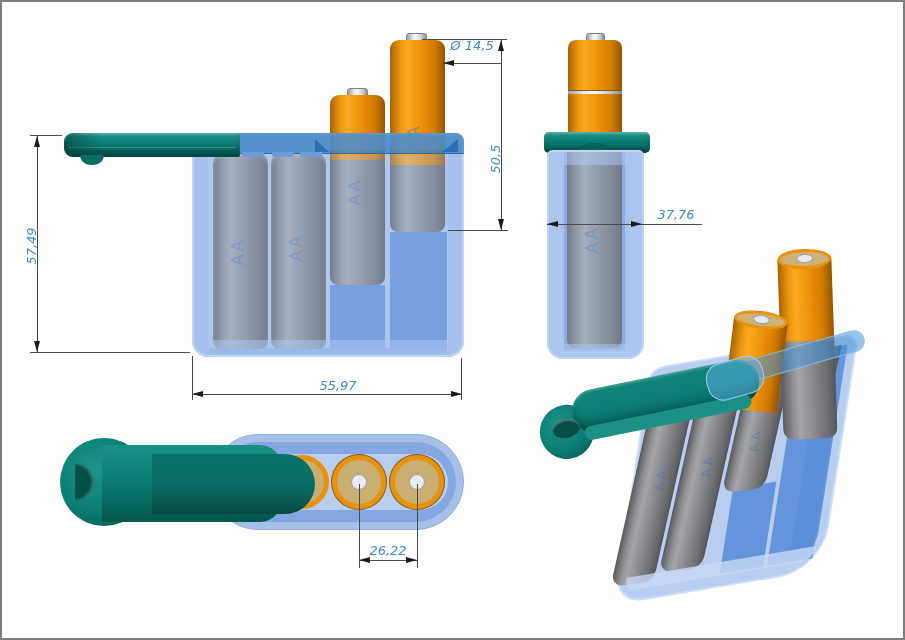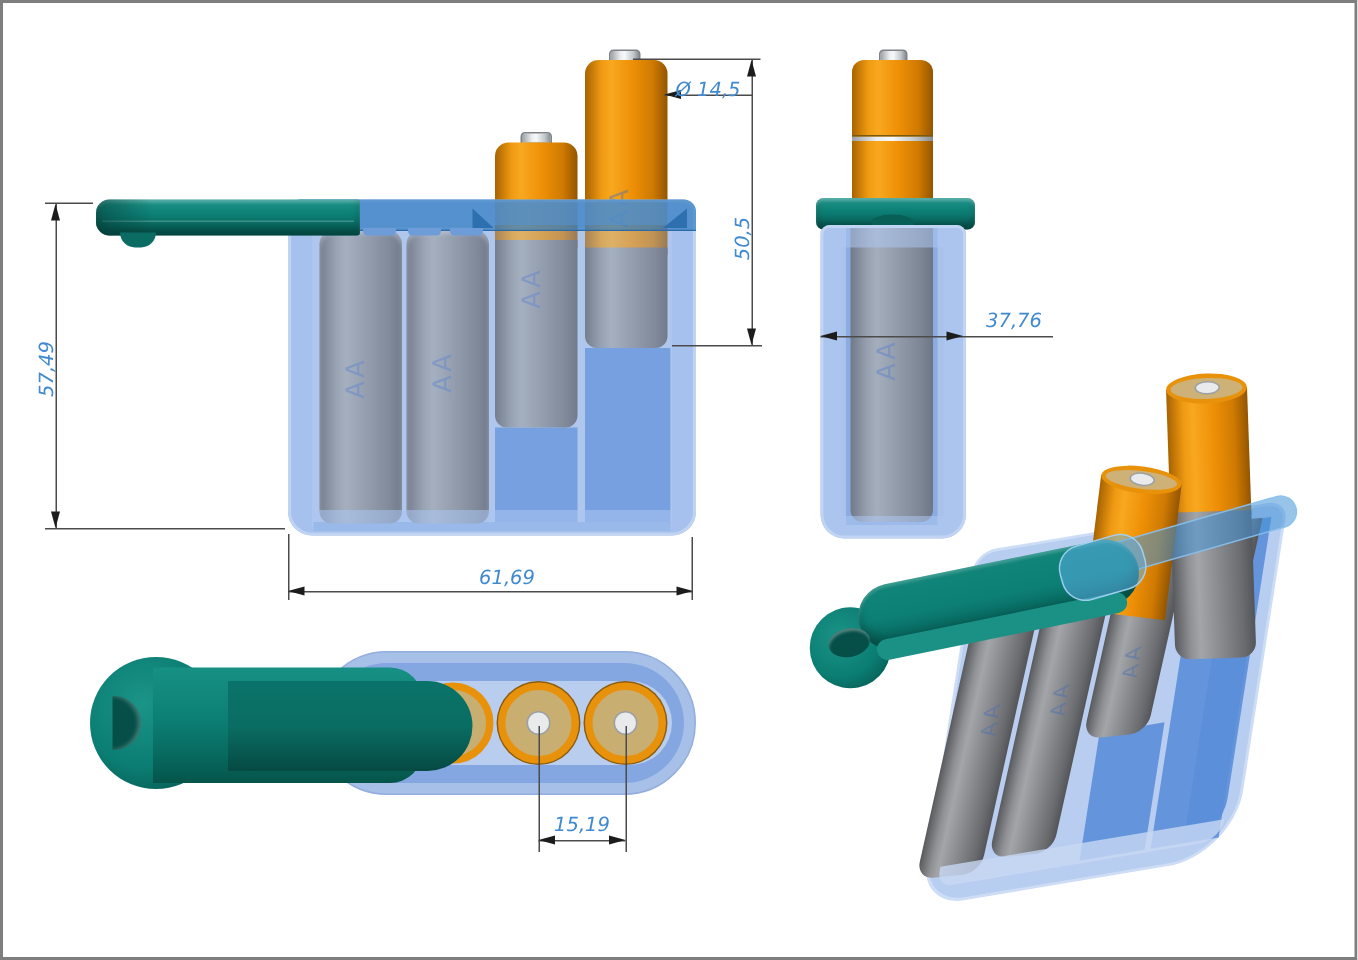--- a/index.html
+++ b/index.html
@@ -72,42 +72,42 @@
 
     <div class="abs teal-h" style="left:62px;top:131px;width:176px;height:24px;border-radius:9px 2px 2px 9px;
                 box-shadow:inset 0 -6px 6px rgba(0,40,35,0.35), inset 0 2px 2px rgba(255,255,255,0.25);"></div>
     <div class="abs" style="left:66px;top:145px;width:168px;height:1px;background:rgba(255,255,255,0.22);"></div>
     <div class="abs" style="left:62px;top:131px;width:38px;height:24px;border-radius:9px 0 0 9px;
                 background:linear-gradient(90deg,rgba(3,60,54,0.55),rgba(3,60,54,0));"></div>
     <div class="abs" style="left:78px;top:153px;width:24px;height:10px;background:#0a6c62;border-radius:0 0 10px 10px;"></div>
 
     <div class="dline" style="left:441px;top:61px;width:59px;height:1px;"></div>
     <div class="arr arr-l" style="left:441px;top:57.5px;"></div>
-    <div class="dim" style="left:435px;top:52px;width:70px;">Ø 14,5</div>
+    <div class="dim" style="left:435px;top:37px;width:70px;">Ø 14,5</div>
 
     <div class="dline" style="left:420px;top:37px;width:85px;height:1px;"></div>
     <div class="dline" style="left:446px;top:228px;width:60px;height:1px;"></div>
     <div class="dline" style="left:499px;top:38px;width:1px;height:190px;"></div>
     <div class="arr arr-u" style="left:495.5px;top:38px;"></div>
     <div class="arr arr-d" style="left:495.5px;top:217px;"></div>
     <div class="dim vdim" style="left:472px;top:150px;width:44px;">50,5</div>
 
     <div class="dline" style="left:28px;top:133px;width:32px;height:1px;"></div>
     <div class="dline" style="left:28px;top:350px;width:160px;height:1px;"></div>
     <div class="dline" style="left:35px;top:134px;width:1px;height:216px;"></div>
     <div class="arr arr-u" style="left:31.5px;top:134px;"></div>
     <div class="arr arr-d" style="left:31.5px;top:339px;"></div>
     <div class="dim vdim" style="left:7px;top:237px;width:46px;">57,49</div>
 
     <div class="dline" style="left:190px;top:354px;width:1px;height:44px;"></div>
     <div class="dline" style="left:459px;top:356px;width:1px;height:42px;"></div>
     <div class="dline" style="left:190px;top:392px;width:270px;height:1px;"></div>
     <div class="arr arr-l" style="left:190px;top:388.5px;"></div>
     <div class="arr arr-r" style="left:449px;top:388.5px;"></div>
-    <div class="dim" style="left:300px;top:377px;width:72px;">61,69</div>
+    <div class="dim" style="left:300px;top:377px;width:72px;">55,97</div>
   </div>
 
   <div>
     <div class="nub" style="left:584px;top:31px;width:19px;height:8px;"></div>
     <div class="orange-batt" style="left:566px;top:38px;width:54px;height:95px;border-radius:8px 8px 0 0;"></div>
     <div class="abs" style="left:566px;top:88px;width:54px;height:4px;background:linear-gradient(90deg,#9aa0a4,#eceef0 30%,#f6f8fa 50%,#c3c7cb 78%,#868c90);border-top:1px solid #7a5a10;box-sizing:border-box;"></div>
     <div class="abs teal-h" style="left:542px;top:130px;width:106px;height:21px;border-radius:5px;
                 box-shadow:inset 0 -5px 5px rgba(0,40,35,0.35), inset 0 2px 2px rgba(255,255,255,0.25);"></div>
     <div class="abs" style="left:579px;top:141px;width:28px;height:10px;background:#075f56;border-radius:50% 50% 0 0;"></div>
     <div class="abs" style="left:545px;top:148px;width:97px;height:209px;background:#a9c2e8;border-radius:6px 6px 16px 16px;"></div>
@@ -144,21 +144,21 @@
     <div class="abs" style="left:349px;top:472px;width:16px;height:16px;border-radius:50%;background:#e9eaec;border:1px solid #9aa0a6;box-sizing:border-box;"></div>
     <div class="abs" style="left:388px;top:453px;width:54px;height:54px;border-radius:50%;background:#c9ae72;
                 border:5px solid #e8920c;box-sizing:border-box;box-shadow:0 0 0 1px #8a5c10;"></div>
     <div class="abs" style="left:407px;top:472px;width:16px;height:16px;border-radius:50%;background:#e9eaec;border:1px solid #9aa0a6;box-sizing:border-box;"></div>
 
     <div class="dline" style="left:357px;top:482px;width:1px;height:84px;"></div>
     <div class="dline" style="left:415px;top:482px;width:1px;height:84px;"></div>
     <div class="dline" style="left:357px;top:558px;width:58px;height:1px;"></div>
     <div class="arr arr-l" style="left:357px;top:554.5px;"></div>
     <div class="arr arr-r" style="left:404px;top:554.5px;"></div>
-    <div class="dim" style="left:357px;top:542px;width:58px;">15,19</div>
+    <div class="dim" style="left:357px;top:542px;width:58px;">26,22</div>
   </div>
 
   <div>
 
     <div class="abs" style="left:648px;top:366px;width:212px;height:240px;transform:matrix(0.986,-0.165,-0.154,0.988,0,0);transform-origin:0 0;">
       <div class="abs" style="left:0;top:0;width:212px;height:240px;border-radius:14px 14px 44px 30px;
                   background:rgba(172,197,238,0.85);border:2px solid rgba(208,223,246,0.9);box-sizing:border-box;"></div>
       <div class="abs" style="left:10px;top:8px;width:192px;height:222px;border-radius:10px 10px 34px 24px;background:rgba(185,205,240,0.8);"></div>
       <div class="sat" style="left:176px;top:10px;width:26px;height:216px;border-radius:0 0 26px 0;opacity:0.9;"></div>
       <div class="sat" style="left:154px;top:70px;width:46px;height:156px;opacity:0.9;"></div>

